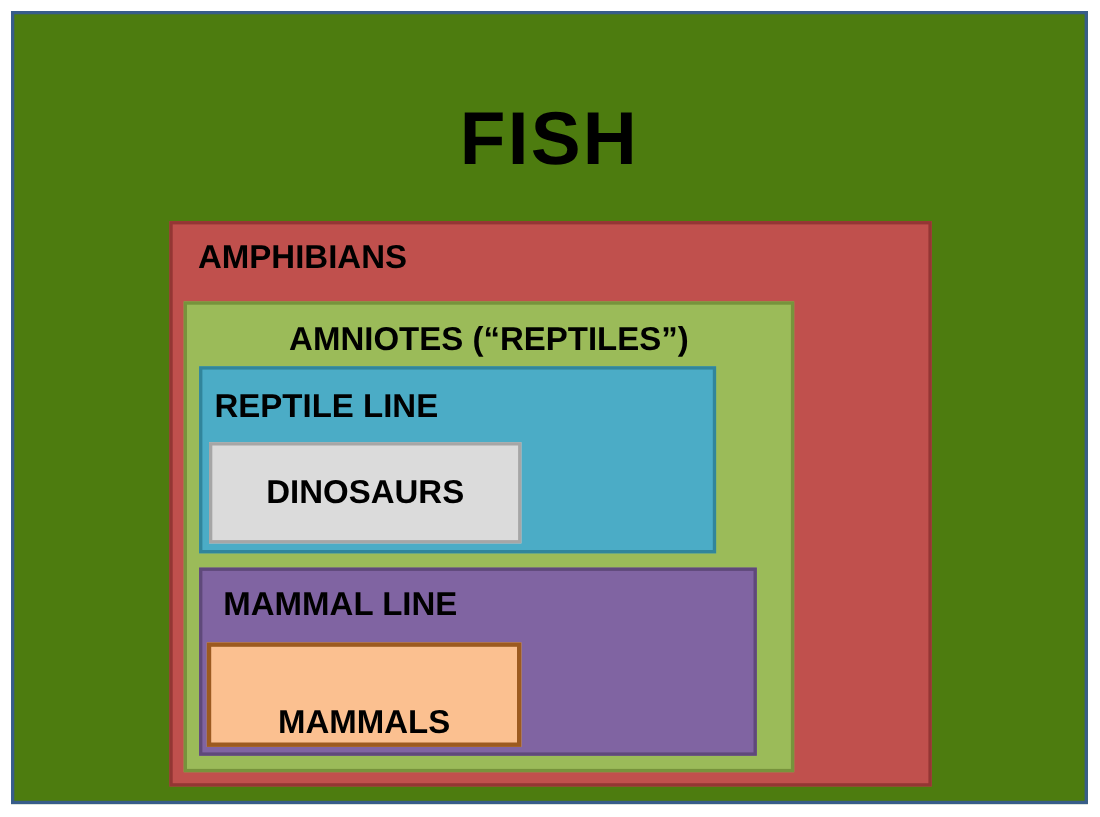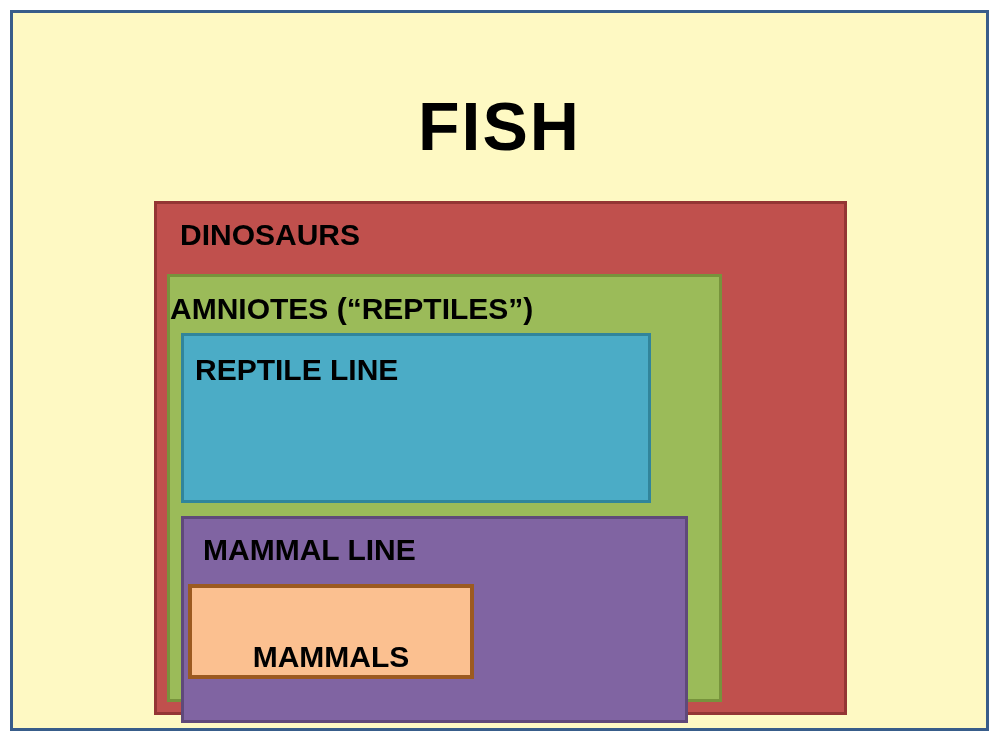--- a/index.html
+++ b/index.html
@@ -33,57 +33,60 @@
   }
   
   #fish-box   { left: 10px; top: 10px; width: 979px; height: 721px; }
   #fish-label { left: 0; top: 73px; width: 100%; text-align: center;
                 font-size: 68px; letter-spacing: 2px; }
   
   #amphibians-box   { left: 141px; top: 188px; width: 693px; height: 514px; }
   #amphibians-label { left: 23px; top: 13px; }
   
   #amniotes-box   { left: 10px; top: 70px; width: 555px; height: 428px; }
-  #amniotes-label { left: 0; top: 14px; width: 100%; }
+  #amniotes-label { left: 0; top: 14px; width: 100%; text-align: center; }
   
   #reptile-line-box   { left: 11px; top: 56px; width: 470px; height: 170px; }
   #reptile-line-label { left: 11px; top: 16px; }
   
   #dinosaurs-box { left: 6px; top: 66px; width: 284px; height: 92px;
                    display: flex; align-items: center; justify-content: center; }
   #dinosaurs-box .label { position: static; }
   
-  #mammal-line-box   { left: 11px; top: 239px; width: 507px; height: 207px; }
+  #mammal-line-box   { left: 11px; top: 239px; width: 507px; height: 171px; }
   #mammal-line-label { left: 19px; top: 13px; }
   
   #mammals-box { left: 4px; top: 65px; width: 286px; height: 95px; border-width: 4px;
                  display: flex; align-items: flex-end; justify-content: center; }
   #mammals-box .label { position: static; }
 </style>
 </head>
 <body>
 
 <div class="page">
 
-  <div id="fish-box" class="box" style="background-color: #fef9c3; border-color: rgb(56, 93, 138); padding-left: 16px;">
+  <div id="fish-box" class="box" style="background-color: #4d7c0f; border-color: rgb(56, 93, 138); padding-left: 16px;">
 
     <div id="fish-label" class="label">FISH</div>
 
     <div id="amphibians-box" class="box" style="background-color: rgb(192, 80, 77); border-color: rgb(148, 54, 52);">
 
-      <div id="amphibians-label" class="label">DINOSAURS</div>
+      <div id="amphibians-label" class="label">AMPHIBIANS</div>
 
       <div id="amniotes-box" class="box" style="background-color: rgb(155, 187, 89); border-color: rgb(119, 147, 60);">
 
         <div id="amniotes-label" class="label">AMNIOTES (“REPTILES”)</div>
 
         <div id="reptile-line-box" class="box" style="background-color: rgb(75, 172, 198); border-color: rgb(49, 133, 155);">
 
           <div id="reptile-line-label" class="label">REPTILE LINE</div>
 
+          <div id="dinosaurs-box" class="box" style="background-color: rgb(219, 219, 219); border-color: rgb(166, 166, 166);">
+            <div class="label">DINOSAURS</div>
+          </div>
 
         </div>
 
         <div id="mammal-line-box" class="box" style="background-color: rgb(128, 100, 162); border-color: rgb(95, 73, 122);">
 
           <div id="mammal-line-label" class="label">MAMMAL LINE</div>
 
           <div id="mammals-box" class="box" style="background-color: rgb(251, 192, 144); border-color: rgb(156, 90, 32);">
             <div class="label">MAMMALS</div>
           </div>

